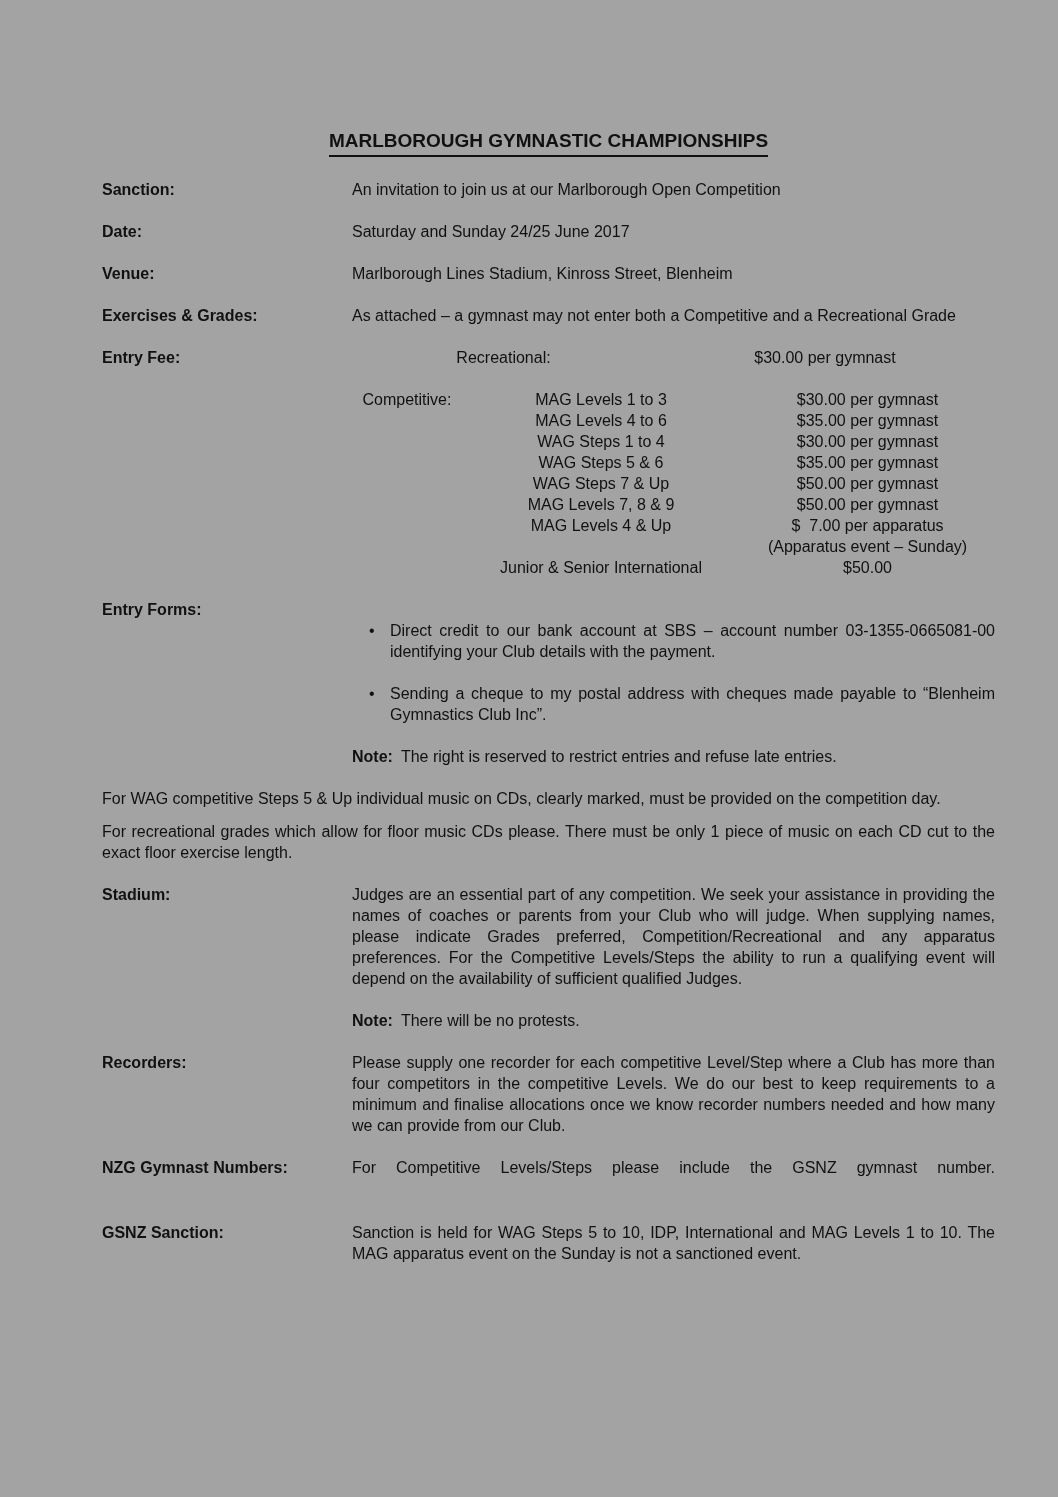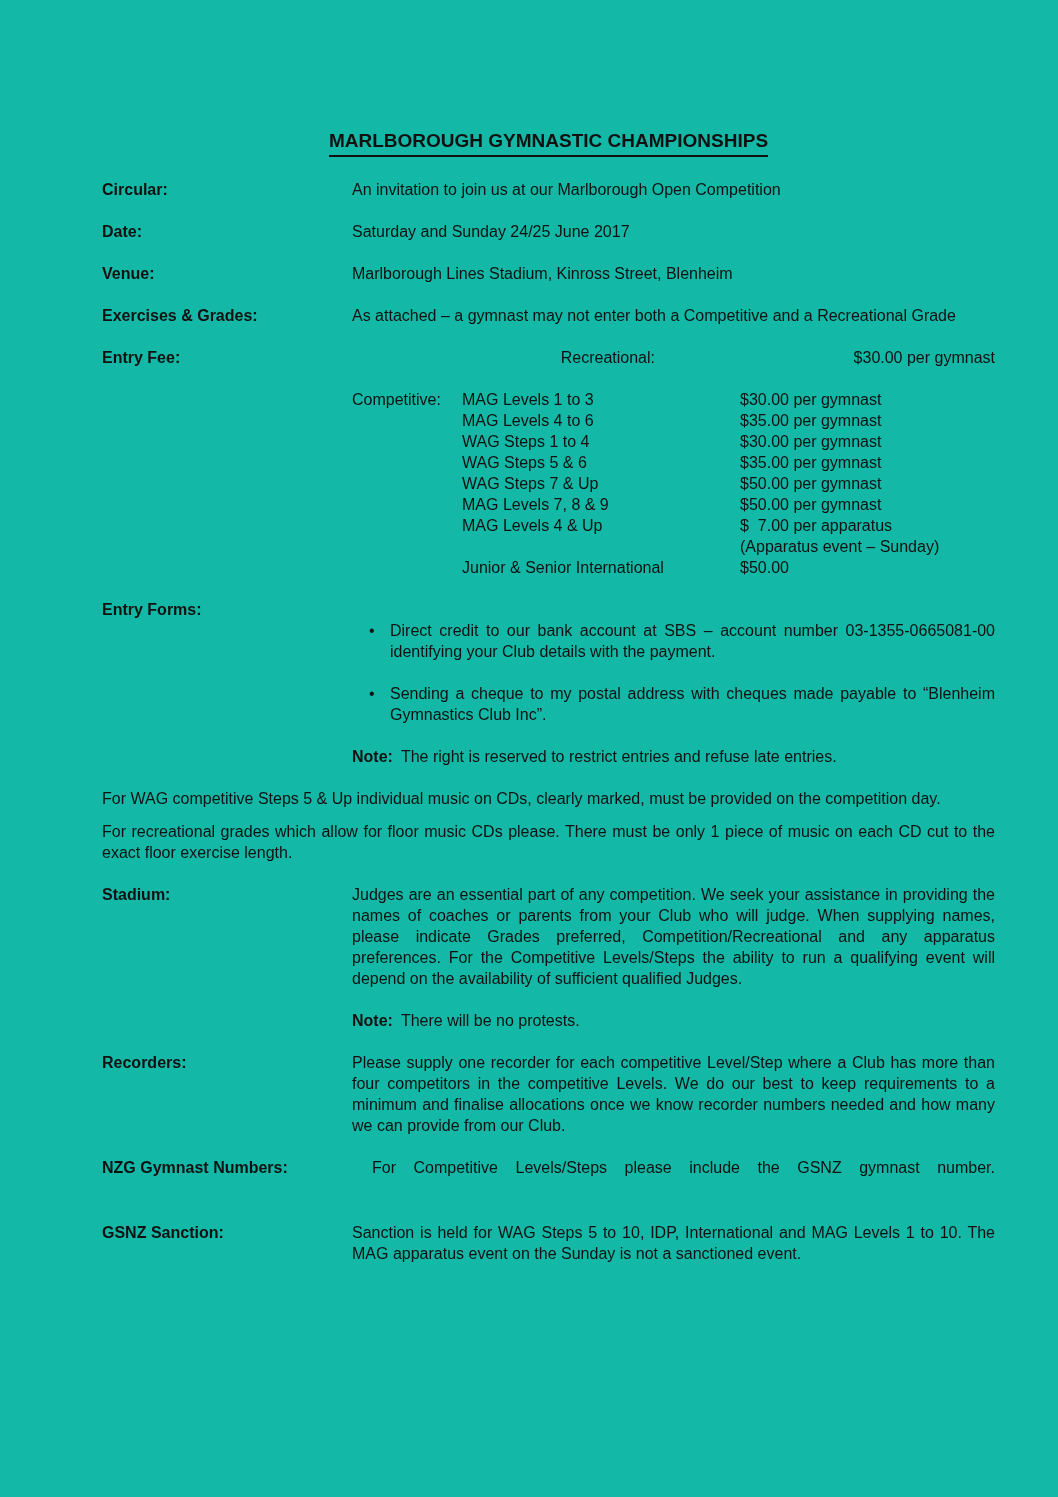--- a/index.html
+++ b/index.html
@@ -1,20 +1,20 @@
 <!DOCTYPE html>
 <html><head>
 <meta charset="utf-8">
 <style>
   html, body { margin: 0; padding: 0; background: #ffffff; }
   .page {
     position: relative;
     width: 1058px;
     height: 1497px;
-    background: #14b8a6;
+    background: #a3a3a3;
     font-family: "Liberation Sans", sans-serif;
     font-size: 16px;
     line-height: 21px;
     color: #111111;
     overflow: hidden;
   }
   .doc {
     position: absolute;
     left: 102px;
     top: 128px;
@@ -37,28 +37,28 @@
   .row + .row.row-gsnz { margin-top: 44px; }
   .label {
     flex: 0 0 250px;
     box-sizing: border-box;
     padding-right: 12px;
     font-weight: bold;
   }
   .content { flex: 1; min-width: 0; text-align: justify; }
   .content p { margin: 0; text-align: justify; }
   .content p + p { margin-top: 12px; }
-  p.justify-last { text-align-last: justify; margin-left: 20px; }
+  p.justify-last { text-align-last: justify; }
 
   
-  .fee-line { display: flex; text-align: right; }
+  .fee-line { display: flex; text-align: center; }
   .fee-sub { flex: 0 0 303px; }
   .fee-price { flex: 1; white-space: pre-wrap; }
   .fee-table { margin-top: 21px; }
-  .fee-row { display: flex; text-align: left; }
+  .fee-row { display: flex; text-align: center; }
   .fee-c1 { flex: 0 0 110px; }
   .fee-item { flex: 0 0 278px; }
   .fee-price2 { flex: 1; white-space: pre-wrap; }
 
   
   .bullet { display: flex; margin-top: 21px; }
   .bullet-dot { flex: 0 0 38px; box-sizing: border-box; padding-left: 17px; }
   .bullet-text { flex: 1; text-align: justify; }
 
   
@@ -69,21 +69,21 @@
 <body>
 
 <div class="page">
   <div class="doc">
 
     <h1 class="title">
       <span class="underline">MARLBOROUGH GYMNASTIC CHAMPIONSHIPS</span>
     </h1>
 
     <div class="row">
-      <div class="label">Circular:</div>
+      <div class="label">Sanction:</div>
       <div class="content">
         <p>An invitation to join us at our Marlborough Open Competition</p>
       </div>
     </div>
 
     <div class="row">
       <div class="label">Date:</div>
       <div class="content">
         <p>Saturday and Sunday 24/25 June 2017</p>
       </div>

